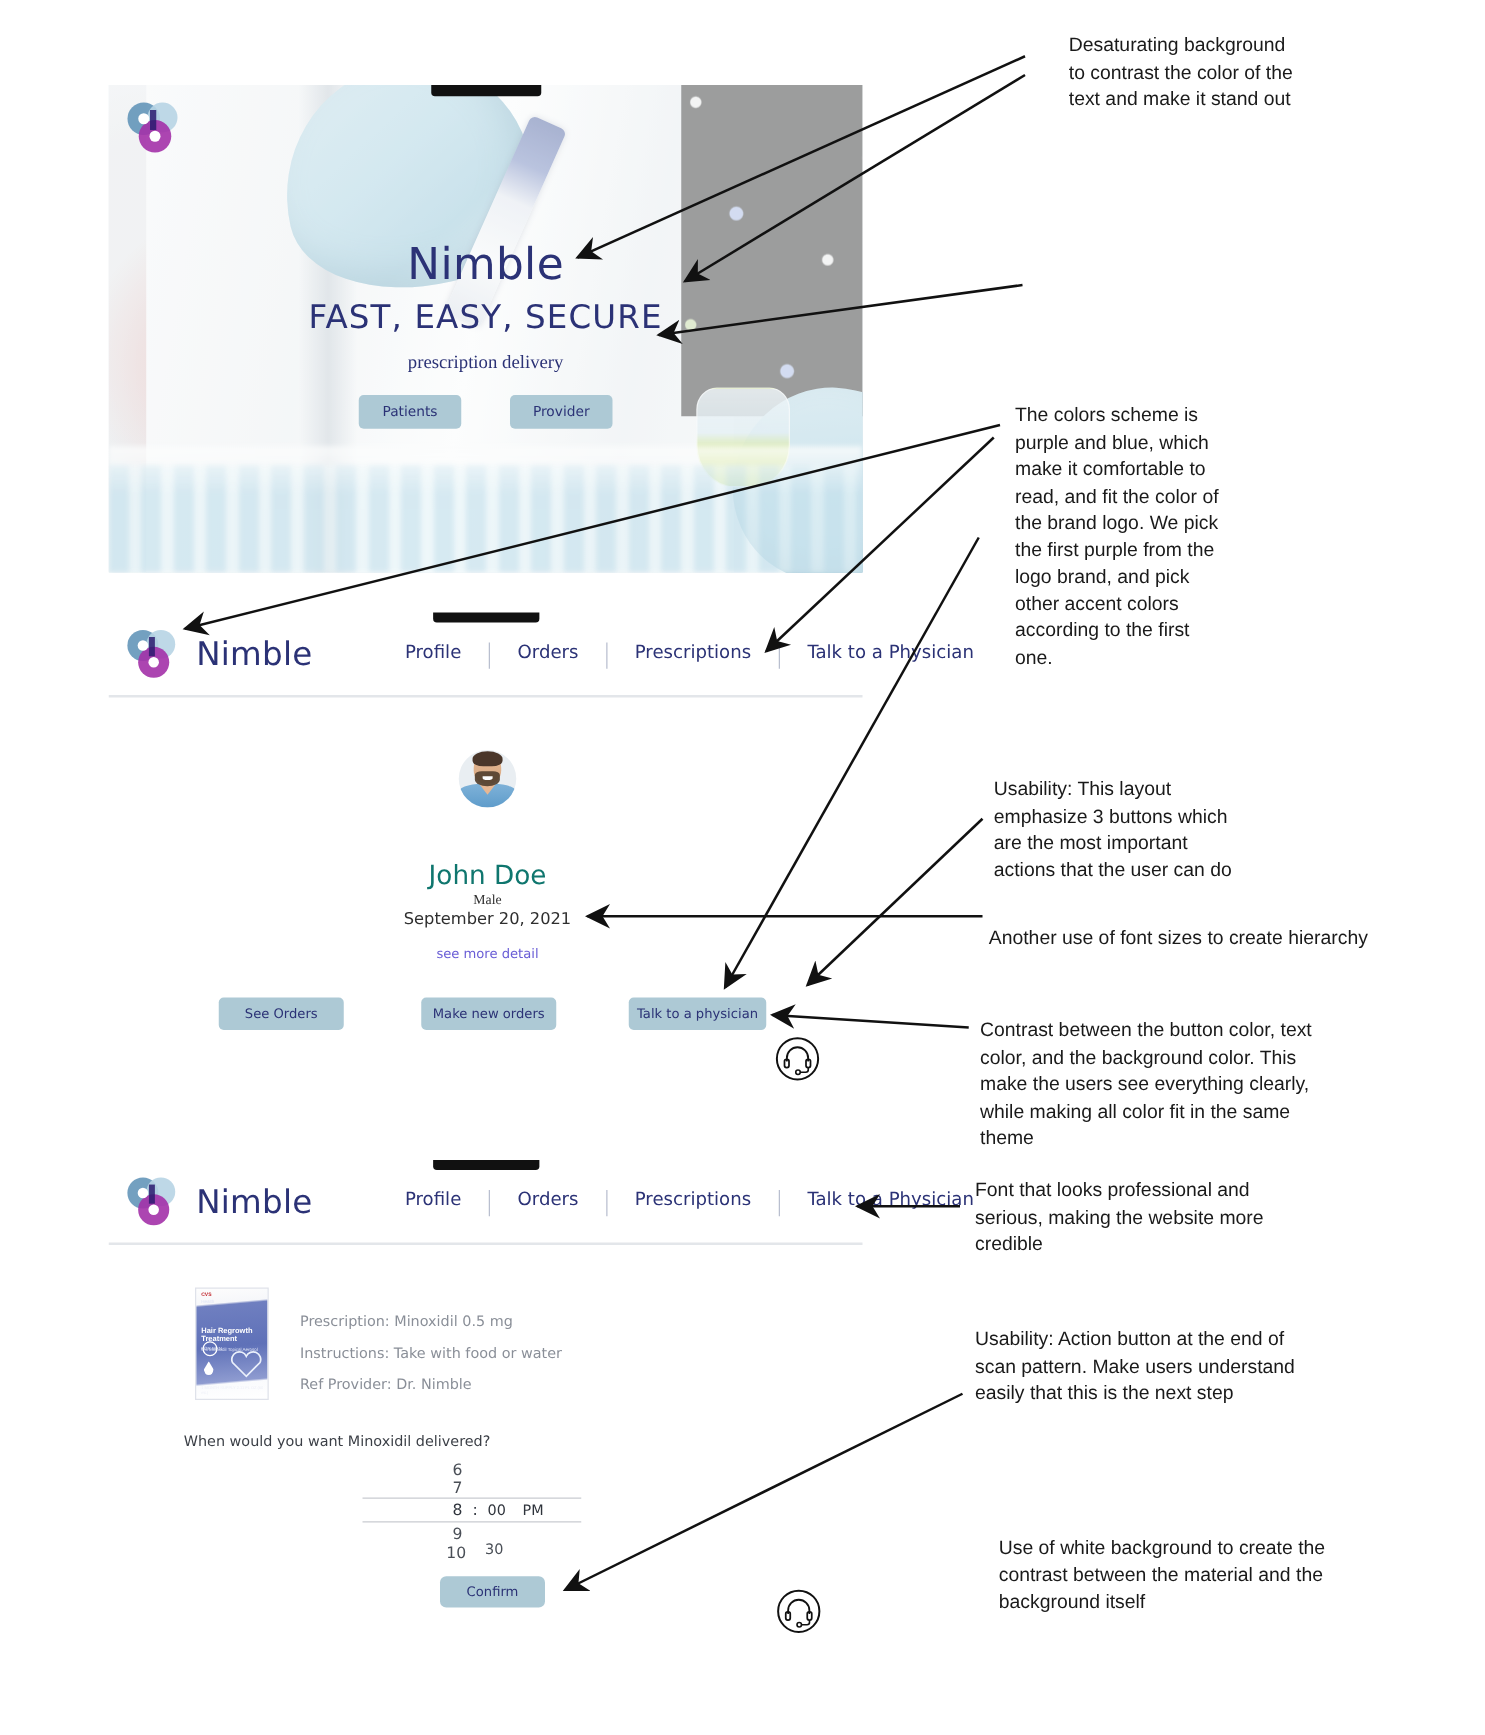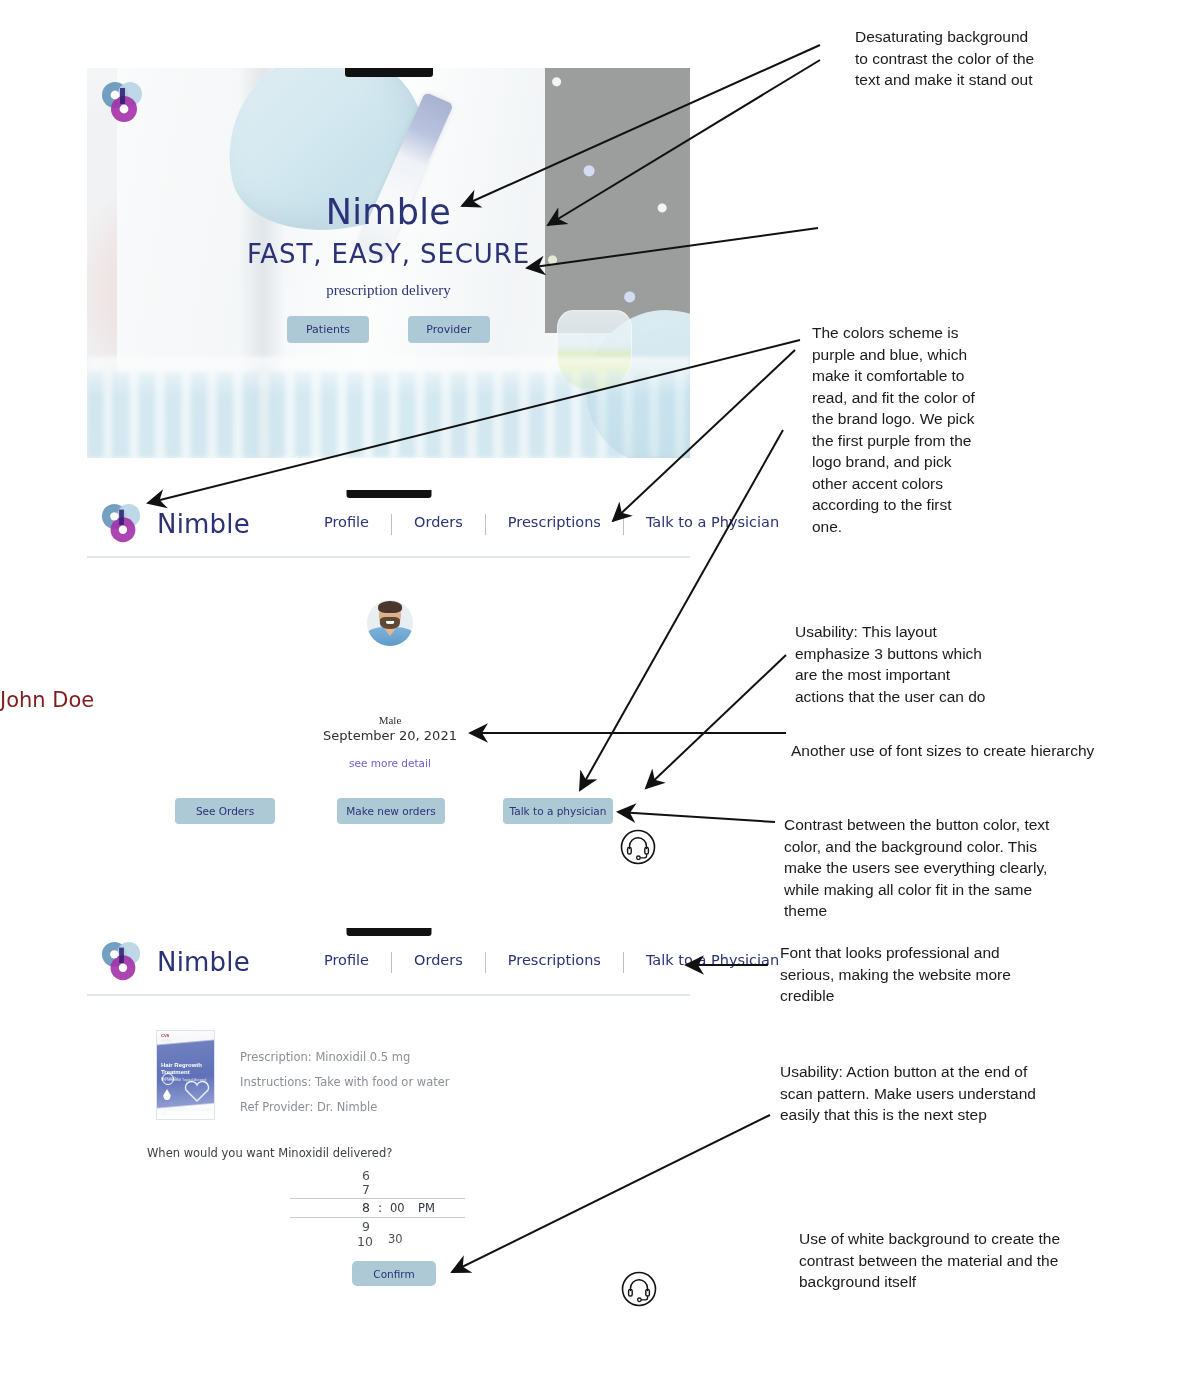--- a/index.html
+++ b/index.html
@@ -134,21 +134,21 @@
     background:#4a362a;border-radius:50% 50% 36% 36%;}
   .av-beard{position:absolute;left:50%;top:38%;transform:translateX(-50%);width:44%;height:24%;
     background:#54402f;border-radius:28% 28% 50% 50%;opacity:.92;}
   .av-smile{position:absolute;left:50%;top:45%;transform:translateX(-50%);width:17%;height:7%;
     background:#fdfdfd;border-radius:0 0 50% 50%;}
   .av-shirt{position:absolute;left:50%;bottom:0;transform:translateX(-50%);width:104%;height:42%;
     background:linear-gradient(180deg,#7fb2d8 0%,#5e9ccb 100%);border-radius:40% 40% 0 0;}
   .av-collar{position:absolute;left:50%;bottom:22%;transform:translateX(-50%);width:30%;height:20%;
     background:#e7b793;clip-path:polygon(50% 100%,0 0,100% 0);}
 
-  .p-name{left:0;top:688px;width:780px;font-size:21px;color:#7f1d1d;font-family:"DejaVu Sans", sans-serif;}
+  .p-name{left:0;top:688px;width:780px;text-align:center;font-size:21px;color:#0f766e;font-family:"DejaVu Sans", sans-serif;}
   .p-sex{left:0;top:714px;width:780px;text-align:center;font-size:11px;color:#2f2f2f;font-family:Liberation Serif, serif;}
   .p-date{left:0;top:728px;width:780px;text-align:center;font-size:13px;color:#2f2f2f;font-family:"DejaVu Sans", sans-serif;}
   .p-more{left:0;top:757px;width:780px;text-align:center;font-size:10.5px;color:#6a5ed6;font-family:"DejaVu Sans", sans-serif;cursor:pointer;}
 
   .act-btn{
     height:26px;border-radius:4px;background:#adc9d5;color:#2b3276;
     font-size:10.5px;display:flex;align-items:center;justify-content:center;
     font-family:"DejaVu Sans", sans-serif;cursor:pointer;
   }
   .btn-orders{left:175px;top:798px;width:100px;}

